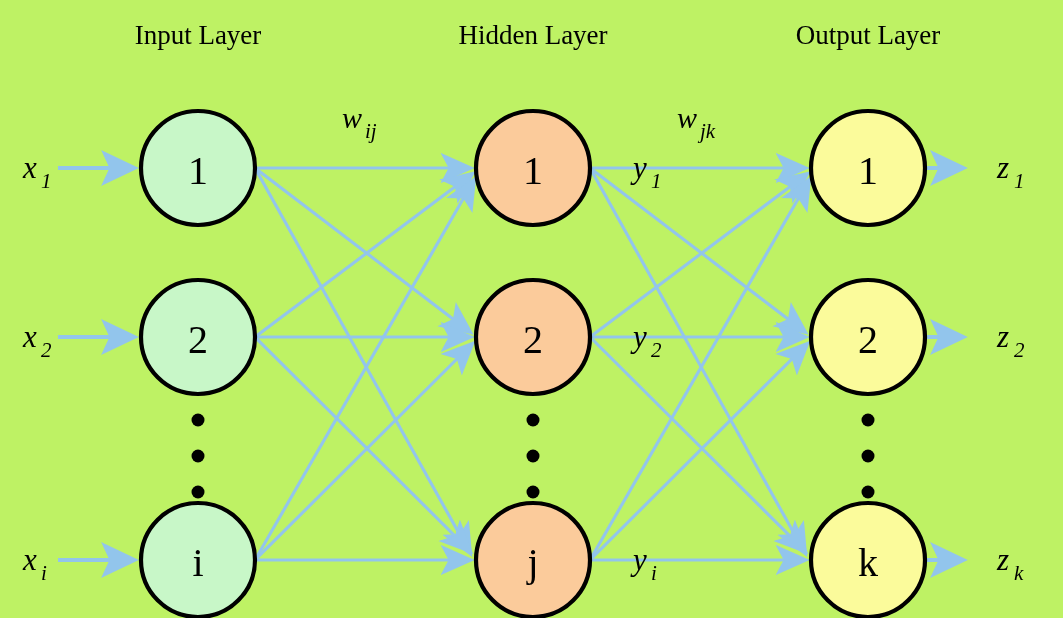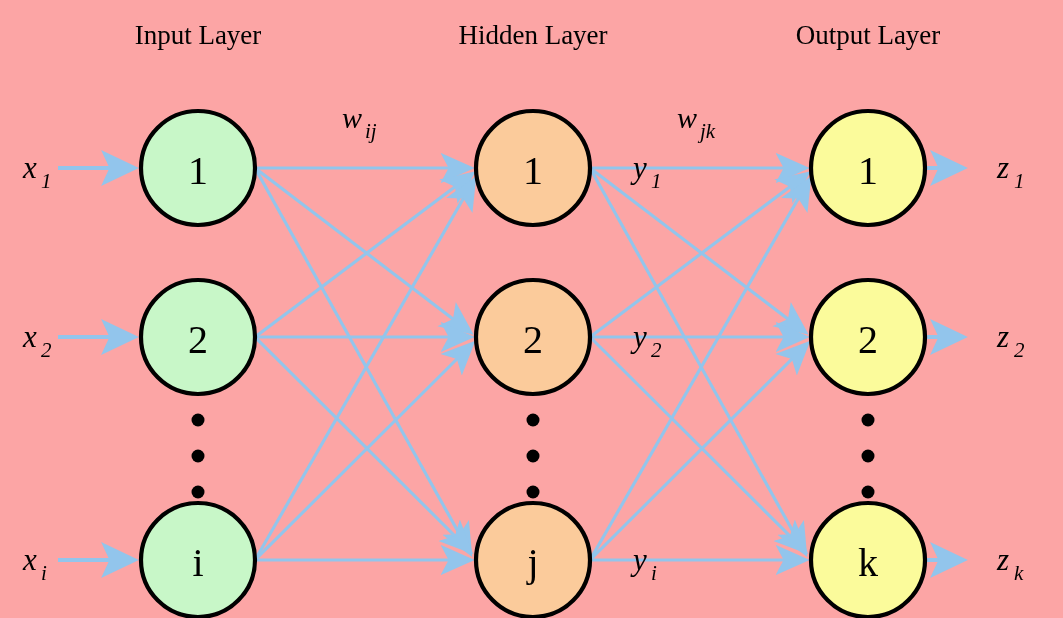--- a/index.html
+++ b/index.html
@@ -8,21 +8,21 @@
     padding: 0;
     background: #ffffff;
   }
   body {
     font-family: "Liberation Serif", "DejaVu Serif", serif;
   }
   #canvas {
     position: relative;
     width: 1063px;
     height: 618px;
-    background: #fca5a5;
+    background: #bef264;
     overflow: hidden;
   }
   #net-svg {
     position: absolute;
     left: 0;
     top: 0;
     width: 1063px;
     height: 618px;
   }
   .layer-title {

